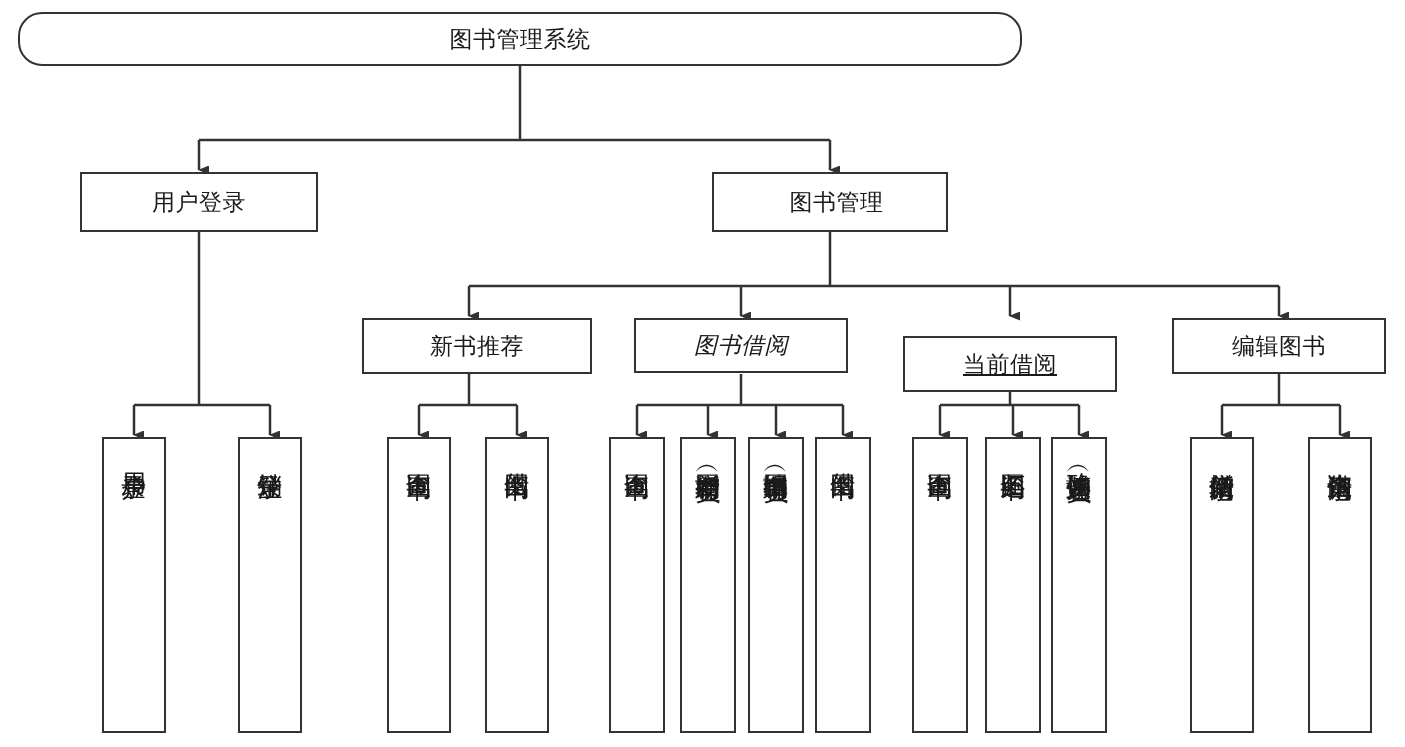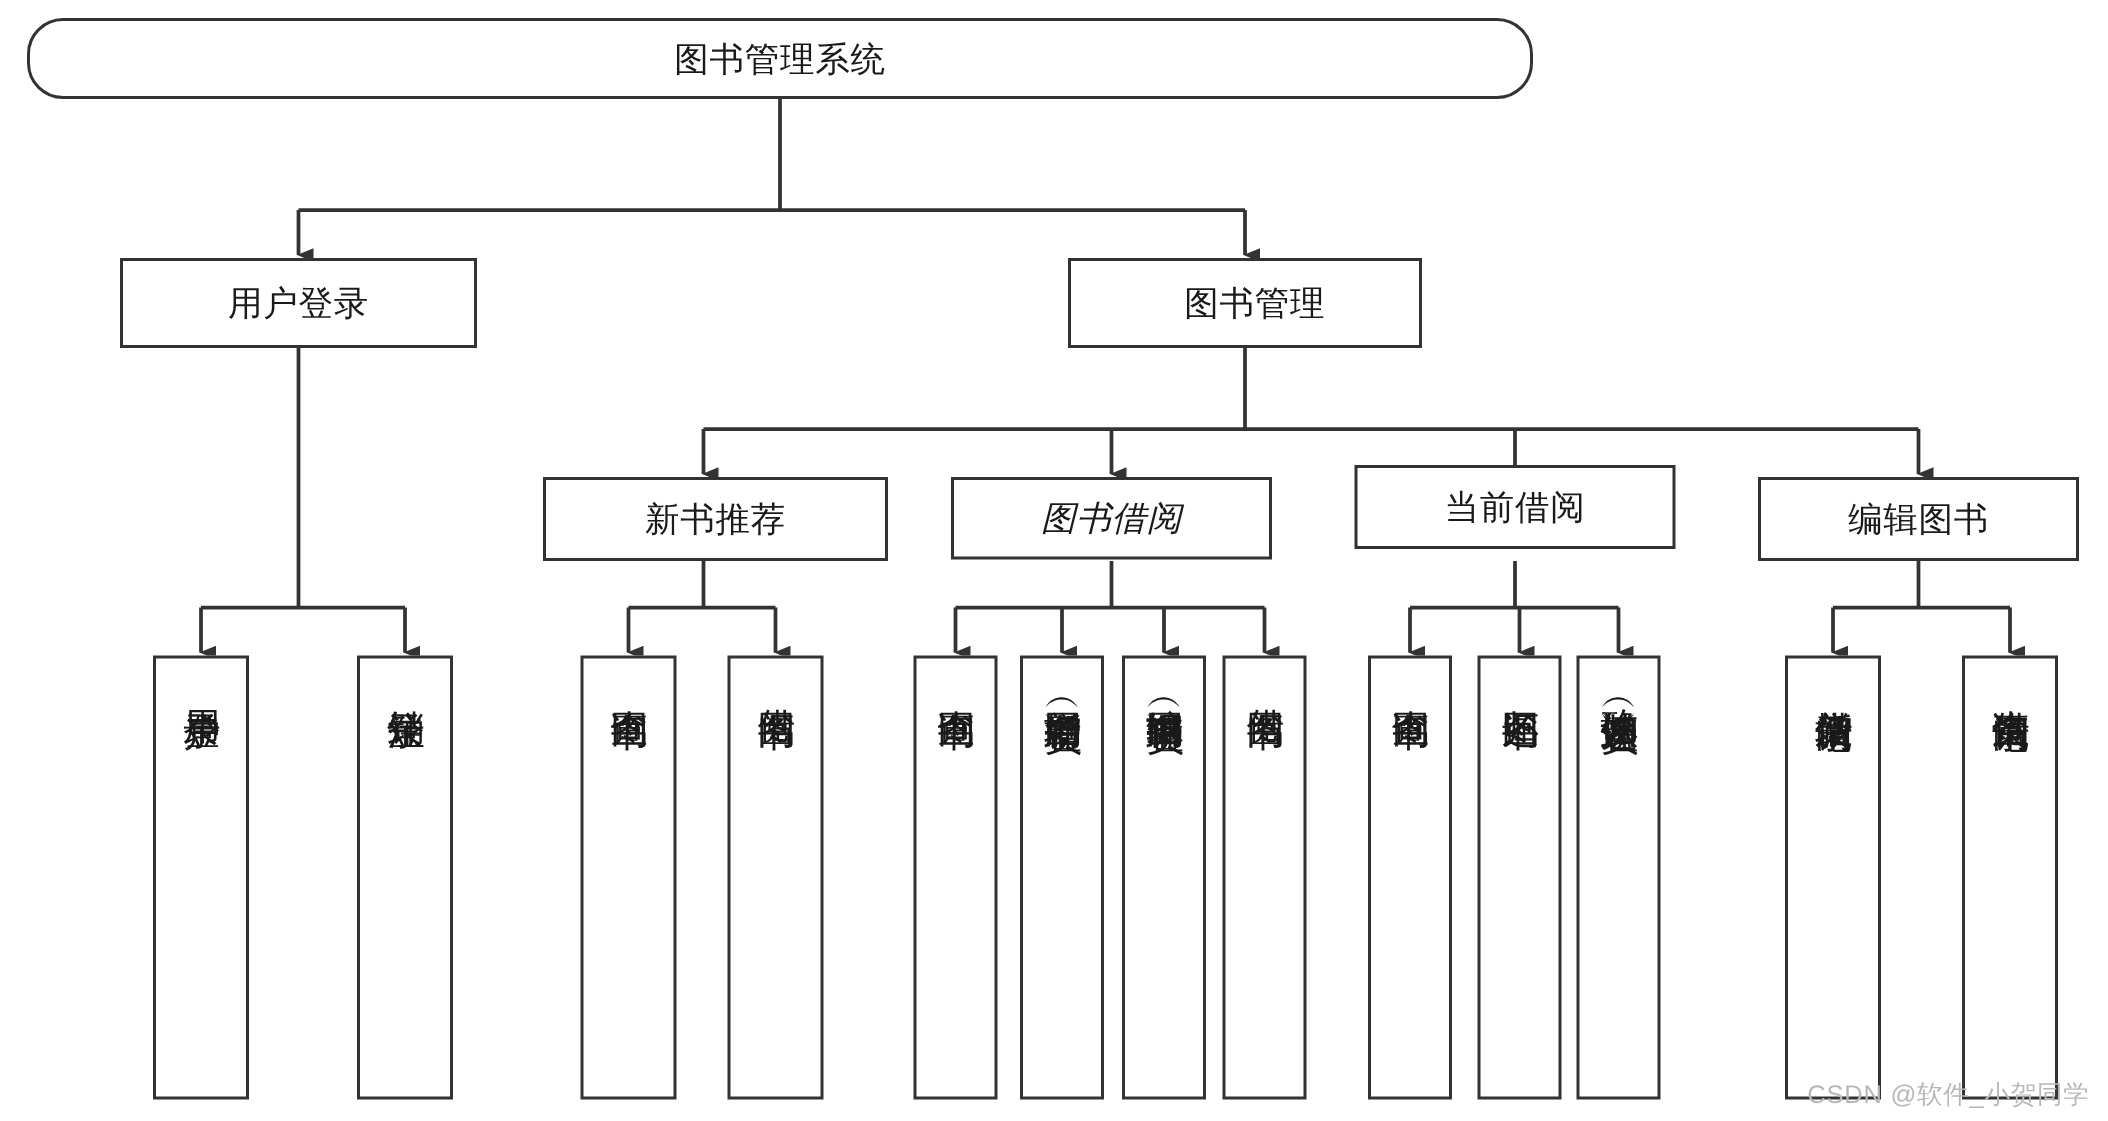--- a/index.html
+++ b/index.html
@@ -127,21 +127,21 @@
       </div>
       <div class="node horiz" style="left: 712px; top: 172px; width: 236px; height: 60px; padding-left: 13px;">
         <span class="node-label">图书管理</span>
       </div>
       <div class="node horiz" style="left: 362px; top: 318px; width: 230px; height: 56px;">
         <span class="node-label">新书推荐</span>
       </div>
       <div class="node horiz" style="left: 634px; top: 318px; width: 214px; height: 55px; font-style: italic;">
         <span class="node-label">图书借阅</span>
       </div>
-      <div class="node horiz" style="left: 903px; top: 310px; width: 214px; height: 56px;">
+      <div class="node horiz" style="left: 903px; top: 336px; width: 214px; height: 56px; text-decoration: underline;">
         <span class="node-label">当前借阅</span>
       </div>
       <div class="node horiz" style="left: 1172px; top: 318px; width: 214px; height: 56px;">
         <span class="node-label">编辑图书</span>
       </div>
       <div class="node vert" style="left: 102px; top: 437px; width: 64px; height: 296px;">
         <span class="node-label">用户登录</span>
       </div>
       <div class="node vert" style="left: 238px; top: 437px; width: 64px; height: 296px;">
         <span class="node-label">注销登录</span>
@@ -174,14 +174,13 @@
         <span class="node-label">确认归还（管理员）</span>
       </div>
       <div class="node vert" style="left: 1190px; top: 437px; width: 64px; height: 296px;">
         <span class="node-label">新增借阅记录</span>
       </div>
       <div class="node vert" style="left: 1308px; top: 437px; width: 64px; height: 296px;">
         <span class="node-label">查询借阅记录</span>
       </div>
     </div>
 
-  <div class="watermark">CSDN @软件_小贺同学</div>
 </div>
 
 </body></html>

